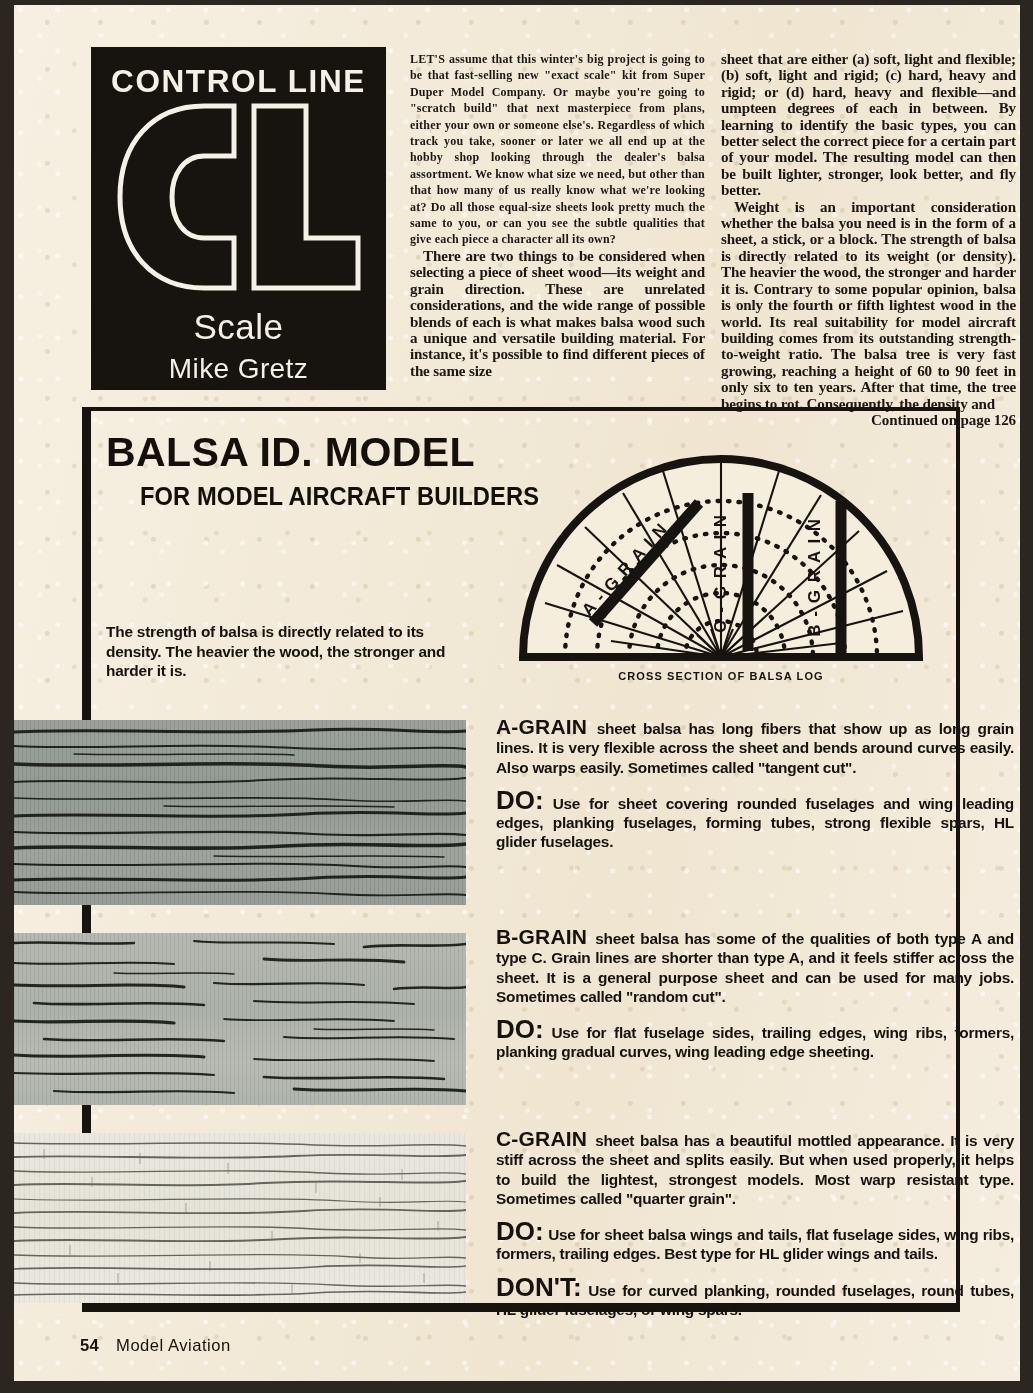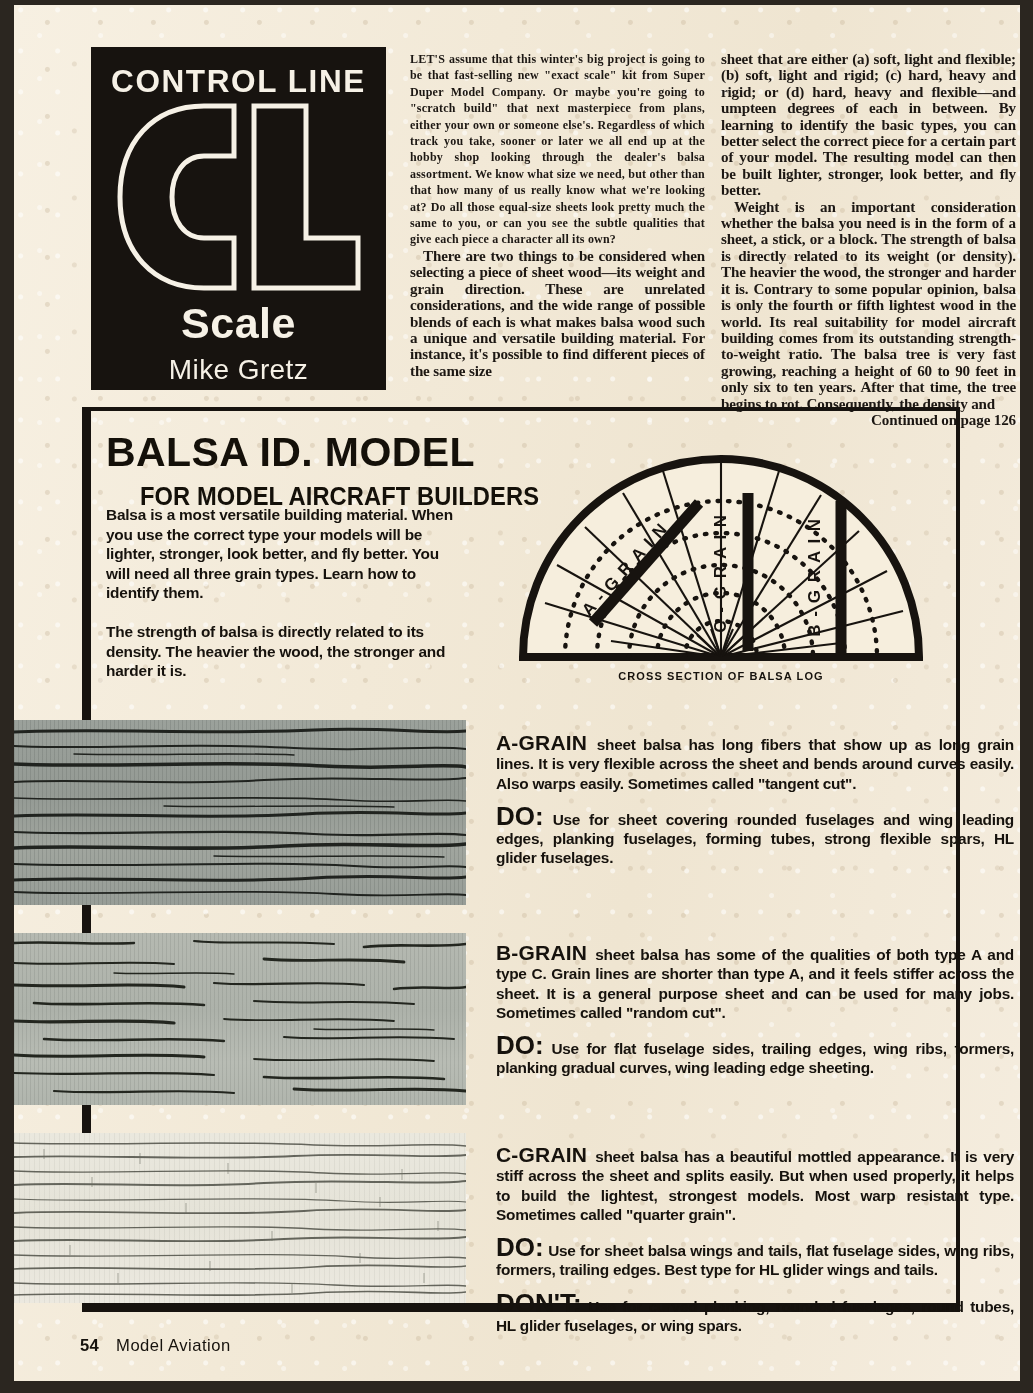--- a/index.html
+++ b/index.html
@@ -38,22 +38,22 @@
     box-shadow:0 0 0 1px #17130f;
   }
   #ml-control{
     margin-top:15px;
     font-size:31.5px;font-weight:bold;letter-spacing:1.6px;
     font-family:"Liberation Sans",sans-serif;
   }
   #cl-wrap{height:196px;position:relative;margin-top:-2px;}
   #cl-wrap svg{position:absolute;left:50%;top:0;transform:translateX(-50%);}
   #ml-scale{
-    font-size:43px;font-weight:bold;letter-spacing:.5px;line-height:1;
-    margin-top:8px;
+    font-size:35px;font-weight:normal;letter-spacing:.5px;line-height:1;
+    margin-top:15px;
   }
   #ml-author{
     font-size:28px;font-weight:normal;letter-spacing:.4px;line-height:1;
     margin-top:11px;
   }
 
   
   .col{
     position:absolute;top:46px;width:295px;
     font-family:"Liberation Serif",serif;
@@ -111,21 +111,20 @@
   #sample-a{top:715px;width:452px;height:185px;}
   #sample-b{top:928px;width:452px;height:172px;}
   #sample-c{top:1128px;width:452px;height:170px;}
   .sample .base{position:absolute;inset:0;}
   .sample .lines{position:absolute;inset:0;}
 
   
   .grain-block{
     position:absolute;left:482px;width:518px;
     color:#16120d;
-    margin-top:16px;
   }
   #block-a{top:712px;}
   #block-b{top:922px;}
   #block-c{top:1124px;}
   .grain-para{
     font-size:15.4px;line-height:19.3px;font-weight:bold;
     letter-spacing:-.25px;margin:0 0 14px 0;text-align:justify;
   }
   .grain-para:last-child{margin-bottom:0;}
   .gname{font-size:21px;font-weight:bold;letter-spacing:.2px;}
@@ -168,21 +167,20 @@
   <div class="col" id="col-right">
     <p class="first">sheet that are either (a) soft, light and flexible; (b) soft, light and rigid; (c) hard, heavy and rigid; or (d) hard, heavy and flexible—and umpteen degrees of each in between. By learning to identify the basic types, you can better select the correct piece for a certain part of your model. The resulting model can then be built lighter, stronger, look better, and fly better.</p>
     <p>Weight is an important consideration whether the balsa you need is in the form of a sheet, a stick, or a block. The strength of balsa is directly related to its weight (or density). The heavier the wood, the stronger and harder it is. Contrary to some popular opinion, balsa is only the fourth or fifth lightest wood in the world. Its real suitability for model aircraft building comes from its outstanding strength-to-weight ratio. The balsa tree is very fast growing, reaching a height of 60 to 90 feet in only six to ten years. After that time, the tree begins to rot. Consequently, the density and</p>
     <span class="contd">Continued on page 126</span>
   </div>
 
   <div id="chart-frame"></div>
 
   <div id="chart-title">BALSA ID. MODEL</div>
   <div id="chart-subtitle">FOR MODEL AIRCRAFT BUILDERS</div>
-  <div class="intro" id="intro1">Balsa is a most versatile building material.  When you use the correct type your models will be lighter, stronger, look better, and fly better.  You will need all three grain types.  Learn how to identify them.</div>
   <div class="intro" id="intro2">The strength of balsa is directly related to its density.  The heavier the wood, the stronger and harder it is.</div>
 
   <div id="log-diagram">
     <svg width="420" height="225" viewBox="0 0 420 225">
       <defs>
         <clipPath id="logclip">
           <path d="M12 212 A198 198 0 0 1 408 212 Z"></path>
         </clipPath>
       </defs>
 

